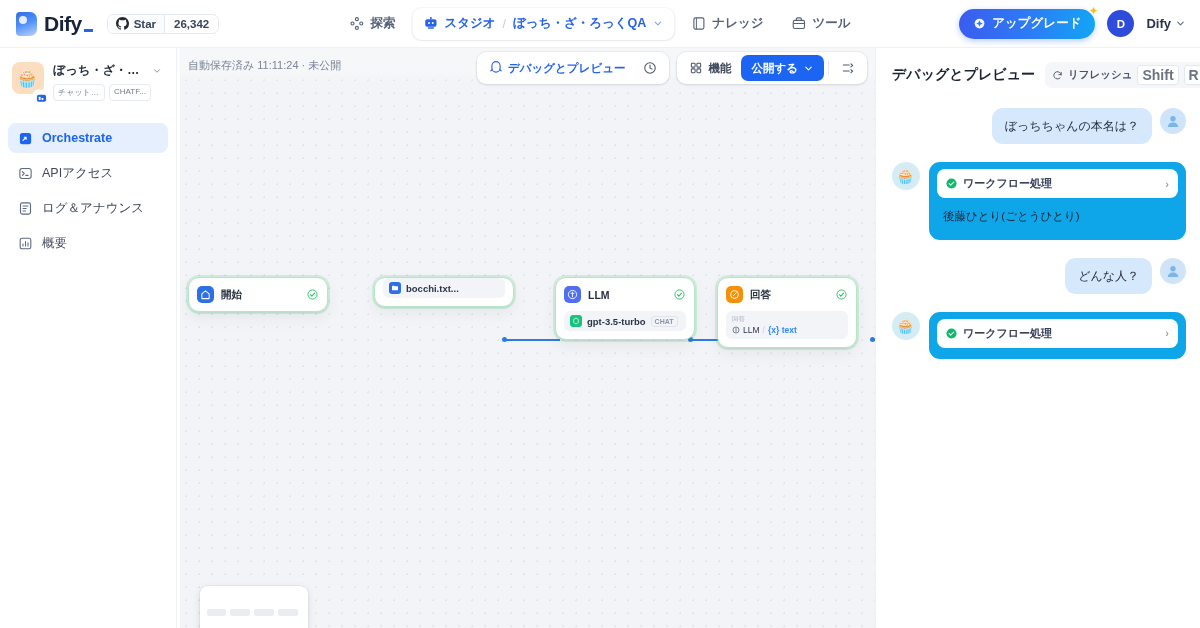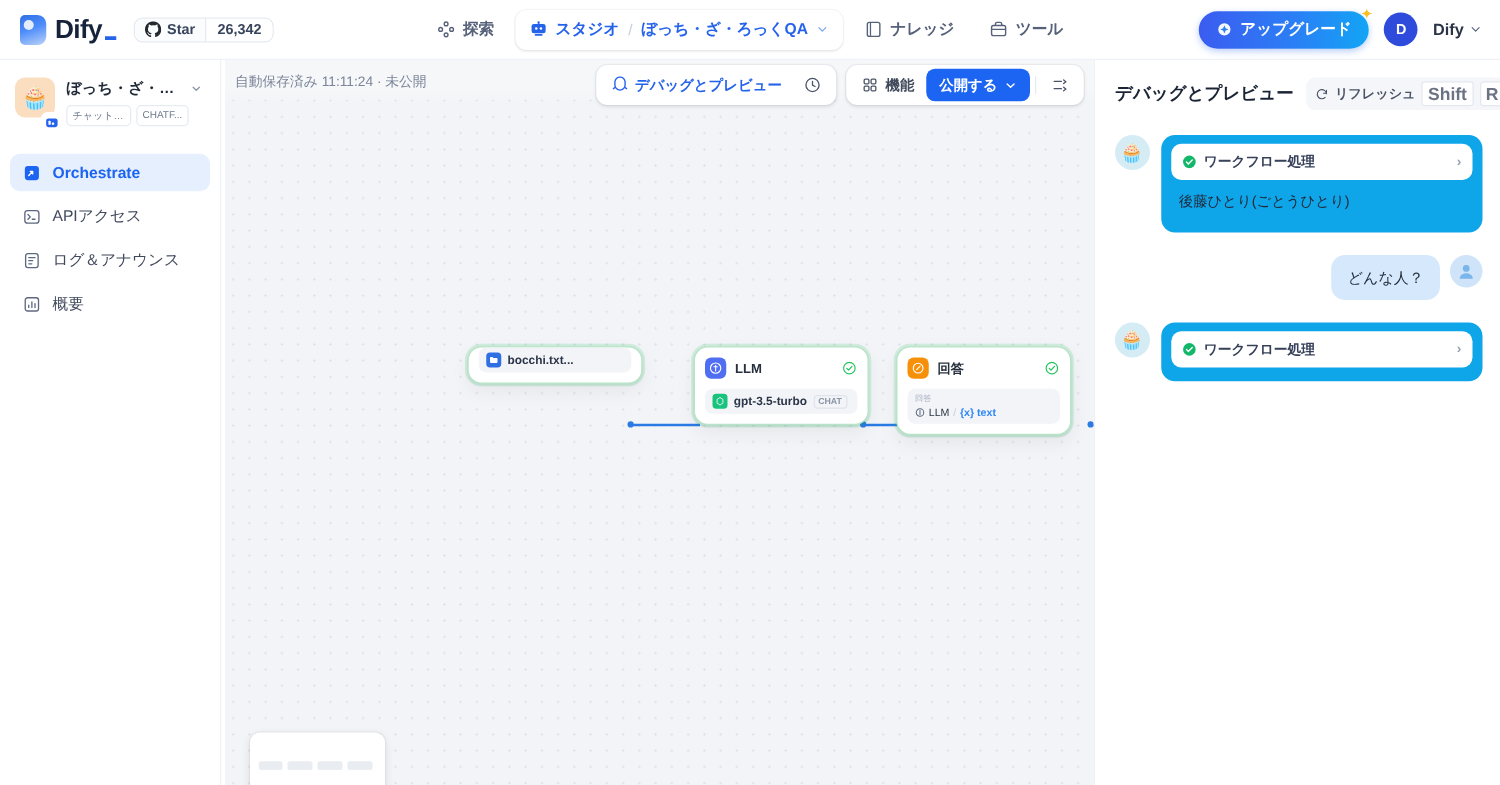--- a/index.html
+++ b/index.html
@@ -403,20 +403,34 @@
       <span class="autosave">自動保存済み 11:11:24 · 未公開</span>
     </div>
 
     <div class="edge" style="left:324px; top:291px; width:56px;"></div>
     <div class="edge-dot" style="left:322px; top:289px;"></div>
     <div class="edge" style="left:510px; top:291px; width:52px;"></div>
     <div class="edge-dot" style="left:508px; top:289px;"></div>
     <div class="edge" style="left:692px; top:291px; width:42px;"></div>
     <div class="edge-dot" style="left:690px; top:289px;"></div>
 
+    <div class="node" style="left:8px; top:229px; width:140px;">
+      <div class="node-head">
+        <span class="nico" style="background:#2f6fe4">
+          <svg viewBox="0 0 24 24">
+              <path d="M4 10.5L12 4l8 6.5V20a1 1 0 0 1-1 1H5a1 1 0 0 1-1-1z" fill="none" stroke="#fff" stroke-width="2.2" stroke-linejoin="round"></path>
+            </svg>
+        </span>
+        <span class="node-title">開始</span>
+        <svg class="check" viewBox="0 0 24 24">
+          <circle cx="12" cy="12" r="10" fill="none" stroke="#22c55e" stroke-width="2"></circle>
+          <path d="M7.5 12.5l3 3 6-6.5" fill="none" stroke="#22c55e" stroke-width="2.2" stroke-linecap="round" stroke-linejoin="round"></path>
+        </svg>
+      </div>
+    </div>
 
     <div class="node" style="left:194px; top:229px; width:140px;">
       <div class="node-body">
         <div class="chip">
           <span class="mini" style="background:#2f6fe4">
             <svg viewBox="0 0 24 24">
                 <path d="M3 7a2 2 0 0 1 2-2h4l2 2h8a2 2 0 0 1 2 2v8a2 2 0 0 1-2 2H5a2 2 0 0 1-2-2z" fill="#fff"></path>
               </svg>
           </span>
           <span>bocchi.txt...</span>
@@ -545,20 +559,29 @@
         <span>リフレッシュ</span>
         <span class="kbd">Shift</span>
         <span class="kbd">R</span>
       </div>
       <span class="vdiv"></span>
 
     </div>
 
     <div class="chat">
 
+      <div class="row user">
+        <div class="bubble-user">ぼっちちゃんの本名は？</div>
+        <div class="av-user">
+          <svg viewBox="0 0 24 24" style="width:18px;height:18px">
+            <circle cx="12" cy="9" r="3.6" fill="#7bb6ea"></circle>
+            <path d="M5 20c0-3.6 3.1-6 7-6s7 2.4 7 6z" fill="#7bb6ea"></path>
+          </svg>
+        </div>
+      </div>
 
       <div class="row bot">
         <div class="av-bot">🧁</div>
         <div class="bubble-bot">
           <div class="wf-card">
             <svg class="wf-ok" viewBox="0 0 24 24">
               <circle cx="12" cy="12" r="11" fill="#12b76a"></circle>
               <path d="M7 12.4l3.2 3.2L17 8.8" fill="none" stroke="#fff" stroke-width="2.4" stroke-linecap="round" stroke-linejoin="round"></path>
             </svg>
             <span>ワークフロー処理</span>

